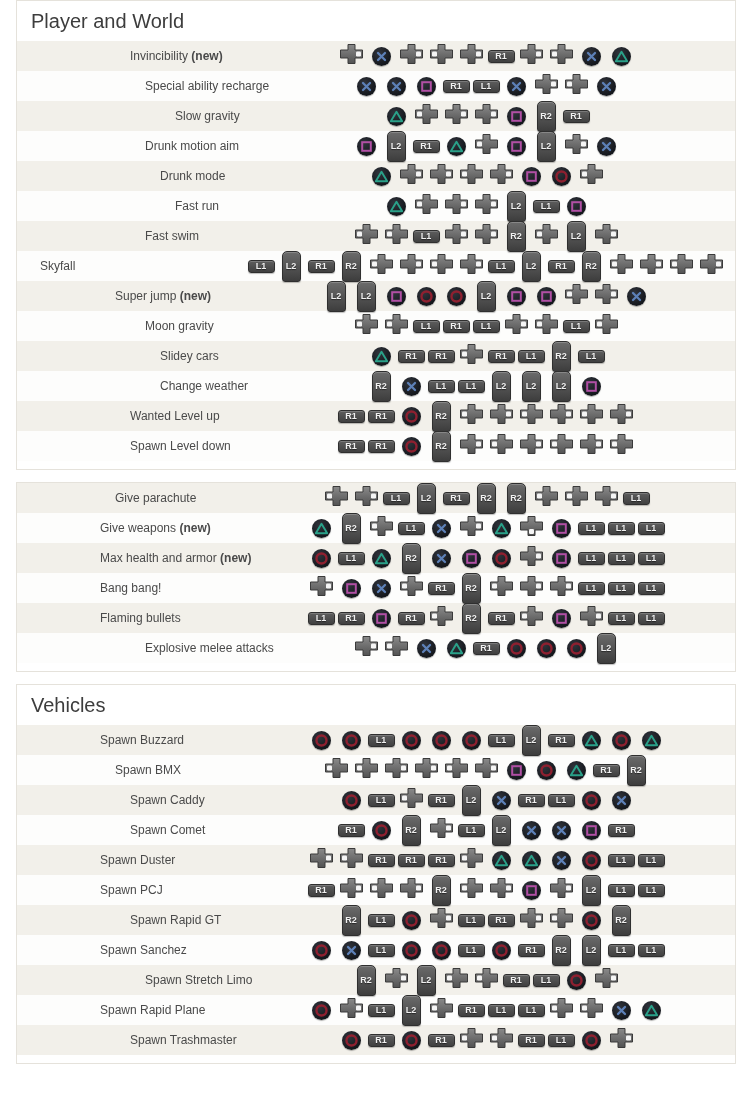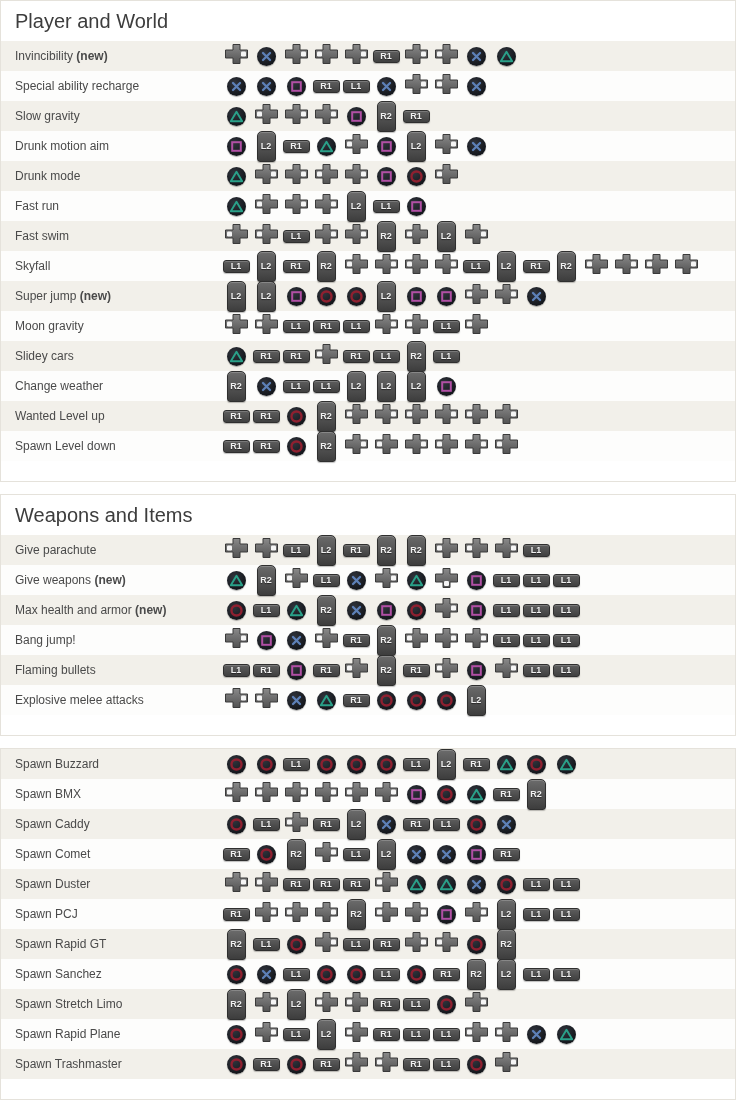--- a/index.html
+++ b/index.html
@@ -11,38 +11,38 @@
     --keytext:#f0f0f0;
   }
   html,body{margin:0;padding:0;}
   body{
     width:736px;height:1116px;background:#ffffff;overflow:hidden;
     font-family:"Liberation Sans",sans-serif;
     -webkit-font-smoothing:antialiased;
   }
   .section{
     border:1px solid var(--border);
-    margin:0 0 12px 0;
+    margin:0 0 12px 16px;
     background:#fff;
-    padding-bottom:20px;
+    padding-bottom:8px;
   }
   .section-header{
     padding:10px 14px 9px 14px;
     font-size:20px;
     line-height:21px;
     color:var(--title);
     background:#fff;
   }
   .row{
     height:30px;
     display:flex;
     align-items:center;
   }
-  .row.odd{background:var(--stripe);}
-  .row.even{background:var(--plain);}
+  .row.odd{background:var(--stripe);justify-content:center;}
+  .row.even{background:var(--plain);justify-content:center;}
   .label{
     flex:none;
     width:206px;
     padding-left:14px;
     font-size:12px;
     color:var(--label);
     white-space:nowrap;
     overflow:hidden;
   }
   .label b{font-weight:bold;}
@@ -838,21 +838,20 @@
           <span class="slot">
             <span class="dpad"><svg width="23" height="20" viewBox="0 0 23 20">
                 <path d="M8 0.5 H15 V6 H22.5 V14 H15 V19.5 H8 V14 H0.5 V6 H8 Z" fill="url(#dg)" stroke="#3a3a3a" stroke-width="1" stroke-linejoin="round"></path>
                 <rect x="2" y="7.5" width="5" height="5" rx="1.2" fill="#f5f5f5"></rect>
               </svg></span>
           </span>
         </span>
       </div>
     </div>
     <div class="section">
-      <div class="section-header">Weapons and Items</div>
       <div class="row odd">
         <span class="label">Give parachute</span>
         <span class="combo">
           <span class="slot">
             <span class="dpad"><svg width="23" height="20" viewBox="0 0 23 20">
                 <path d="M8 0.5 H15 V6 H22.5 V14 H15 V19.5 H8 V14 H0.5 V6 H8 Z" fill="url(#dg)" stroke="#3a3a3a" stroke-width="1" stroke-linejoin="round"></path>
                 <rect x="2" y="7.5" width="5" height="5" rx="1.2" fill="#f5f5f5"></rect>
               </svg></span>
           </span>
           <span class="slot">
@@ -1027,21 +1026,21 @@
           </span>
           <span class="slot">
             <span class="sh sh1">L1</span>
           </span>
           <span class="slot">
             <span class="sh sh1">L1</span>
           </span>
         </span>
       </div>
       <div class="row even">
-        <span class="label">Bang jump!</span>
+        <span class="label">Bang bang!</span>
         <span class="combo">
           <span class="slot">
             <span class="dpad"><svg width="23" height="20" viewBox="0 0 23 20">
                 <path d="M8 0.5 H15 V6 H22.5 V14 H15 V19.5 H8 V14 H0.5 V6 H8 Z" fill="url(#dg)" stroke="#3a3a3a" stroke-width="1" stroke-linejoin="round"></path>
                 <rect x="16" y="7.5" width="5" height="5" rx="1.2" fill="#f5f5f5"></rect>
               </svg></span>
           </span>
           <span class="slot">
             <span class="face">
               <svg width="13" height="13" viewBox="0 0 13 13">
@@ -1208,20 +1207,21 @@
               </svg>
             </span>
           </span>
           <span class="slot">
             <span class="sh sh2">L2</span>
           </span>
         </span>
       </div>
     </div>
     <div class="section">
+      <div class="section-header">Vehicles</div>
       <div class="row odd">
         <span class="label">Spawn Buzzard</span>
         <span class="combo">
           <span class="slot">
             <span class="face">
               <svg width="15" height="15" viewBox="0 0 15 15">
                 <circle cx="7.5" cy="7.5" r="5" fill="none" stroke="#8e2030" stroke-width="2.4"></circle>
               </svg>
             </span>
           </span>

